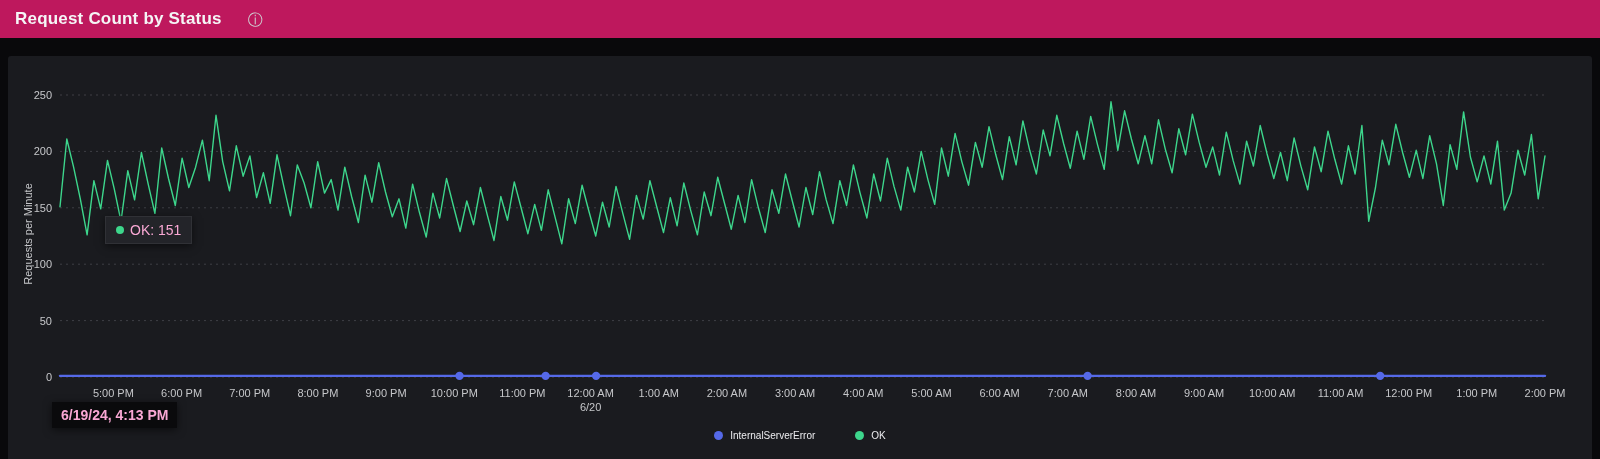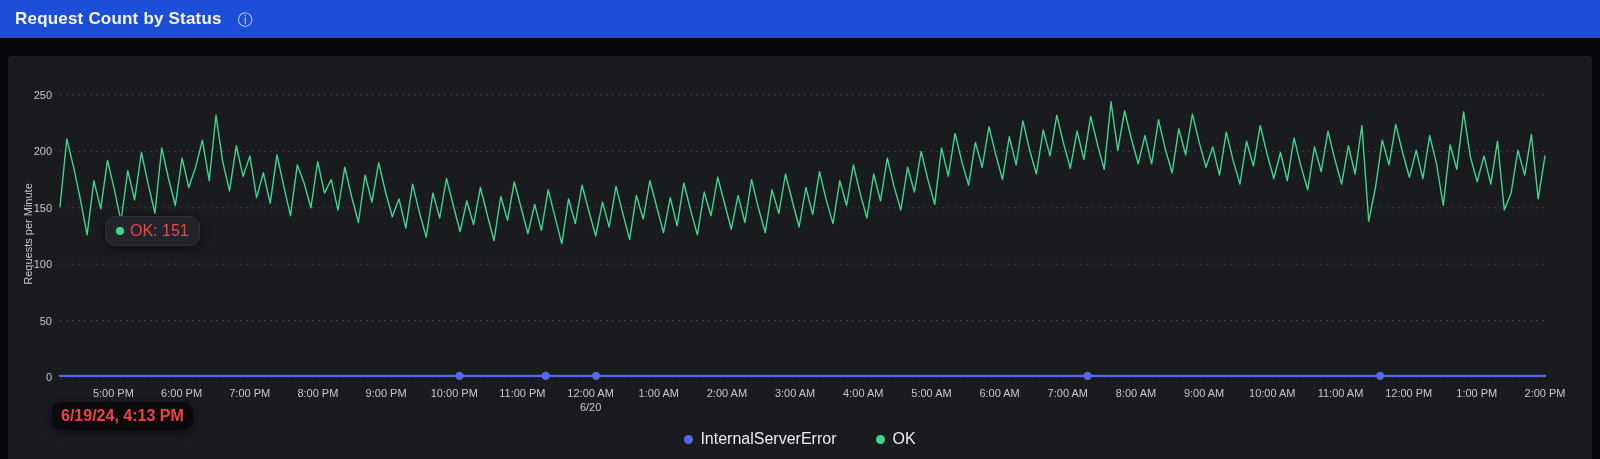--- a/index.html
+++ b/index.html
@@ -1,32 +1,32 @@
 <!DOCTYPE html>
 <html><head>
 <meta charset="utf-8">
 <style>
   *{box-sizing:border-box;margin:0;padding:0}
   html,body{width:1600px;height:459px}
   body{background:#09090b;font-family:"Liberation Sans",sans-serif;overflow:hidden}
-  .titlebar{height:38px;display:flex;align-items:center;gap:16px;padding:18px 15px;background:#1d4ed8}
+  .titlebar{height:38px;display:flex;align-items:center;gap:26px;padding:18px 15px;background:#be185d}
   .titlebar h1{font-size:17px;font-weight:700;color:#f5f5f6;letter-spacing:.2px}
   .info{color:#cfd0d3;font-size:15px;line-height:1;cursor:pointer}
   .panel{position:relative;margin:0 8px;height:413px;background:#1a1b1f;border-radius:3px}
   #chart{display:block;margin-top:18px}
   .grid{stroke:#3e3f45;stroke-width:1;stroke-dasharray:2 4}
   .ytick{fill:#c6c7ca;font-size:11px;text-anchor:end}
   .xtick{fill:#c6c7ca;font-size:11px;text-anchor:middle}
   .ylabel{position:absolute;left:-80px;top:172px;width:200px;text-align:center;
           transform:rotate(-90deg);font-size:11px;color:#c6c7ca}
   .legend{display:flex;justify-content:center;align-items:center;gap:40px;margin-top:12px;
-          font-size:16px;color:#ececef}
+          font-size:10px;color:#ececef}
   .legend-item{display:flex;align-items:center;gap:7px;cursor:pointer}
   .dot{width:9px;height:9px;border-radius:50%;display:inline-block;background:#888}
-  .tooltip{position:absolute;z-index:5;color:#ef4444;font-size:16px;border-radius:10px;
+  .tooltip{position:absolute;z-index:5;color:#f9a8d4;font-size:14px;border-radius:0;
            box-shadow:0 2px 8px rgba(0,0,0,.55);white-space:nowrap}
   .series-tooltip{left:97px;top:160px;background:#232429;border:1px solid #303136;
                   padding:5px 10px;display:flex;align-items:center;gap:6px}
   .series-tooltip .dot{width:8px;height:8px}
   .time-tooltip{left:44px;top:346px;background:#0a0a0c;padding:5px 9px;font-weight:700}
 </style>
 </head>
 <body>
 
 <div class="page">

